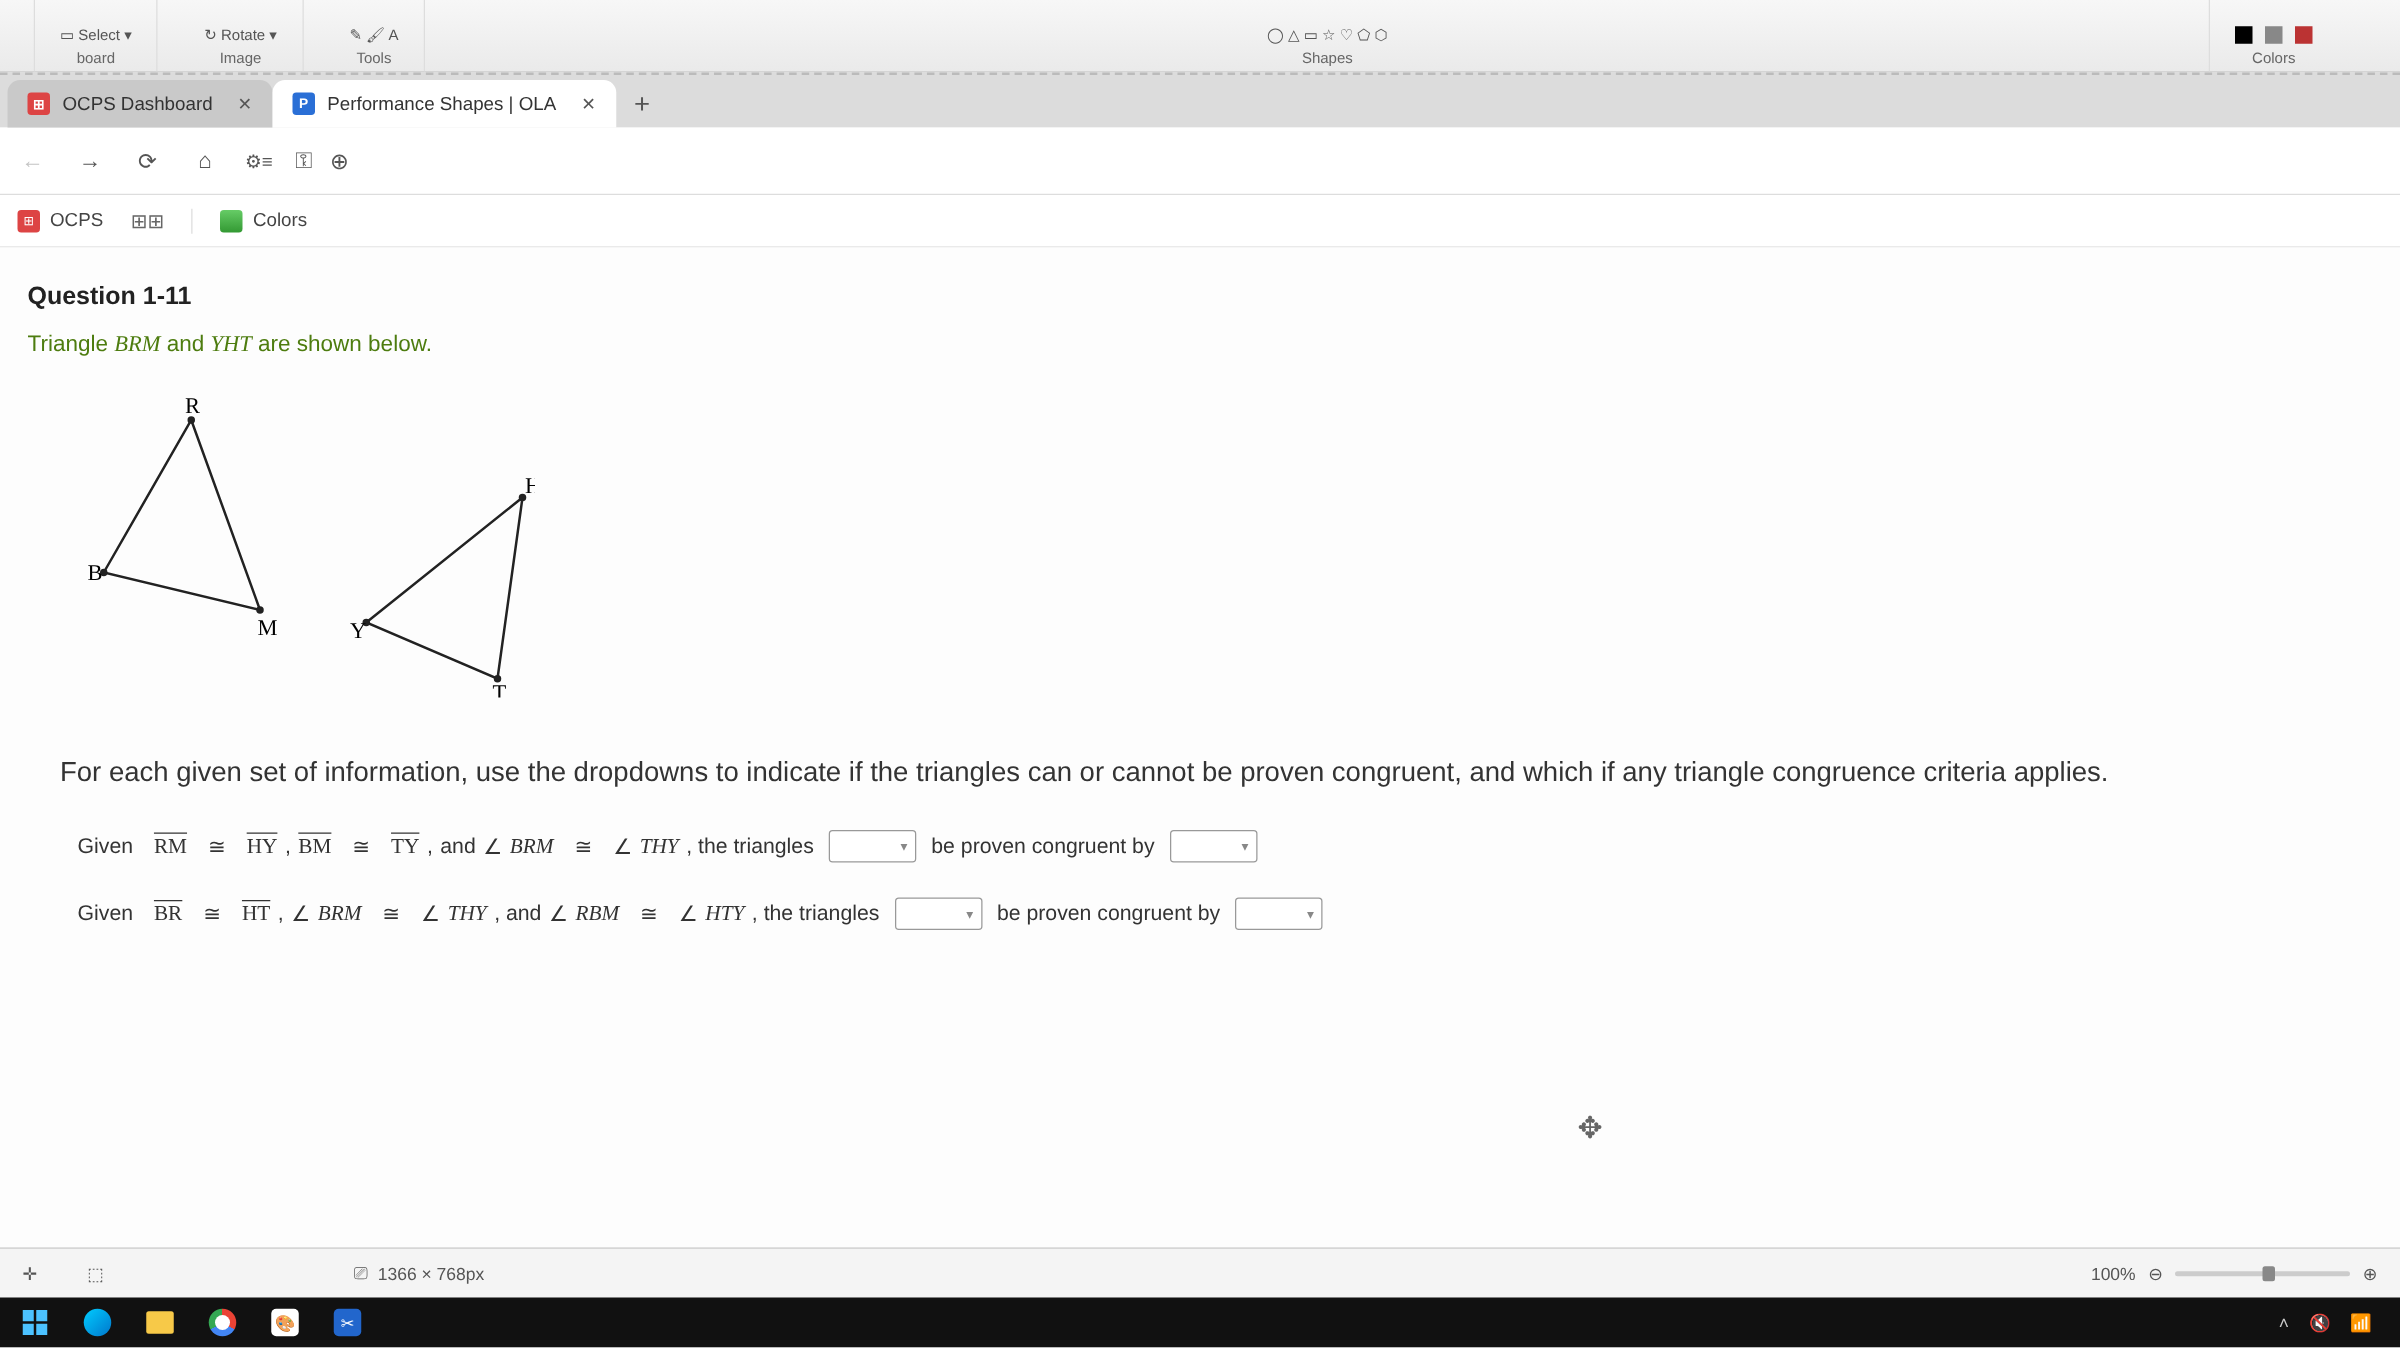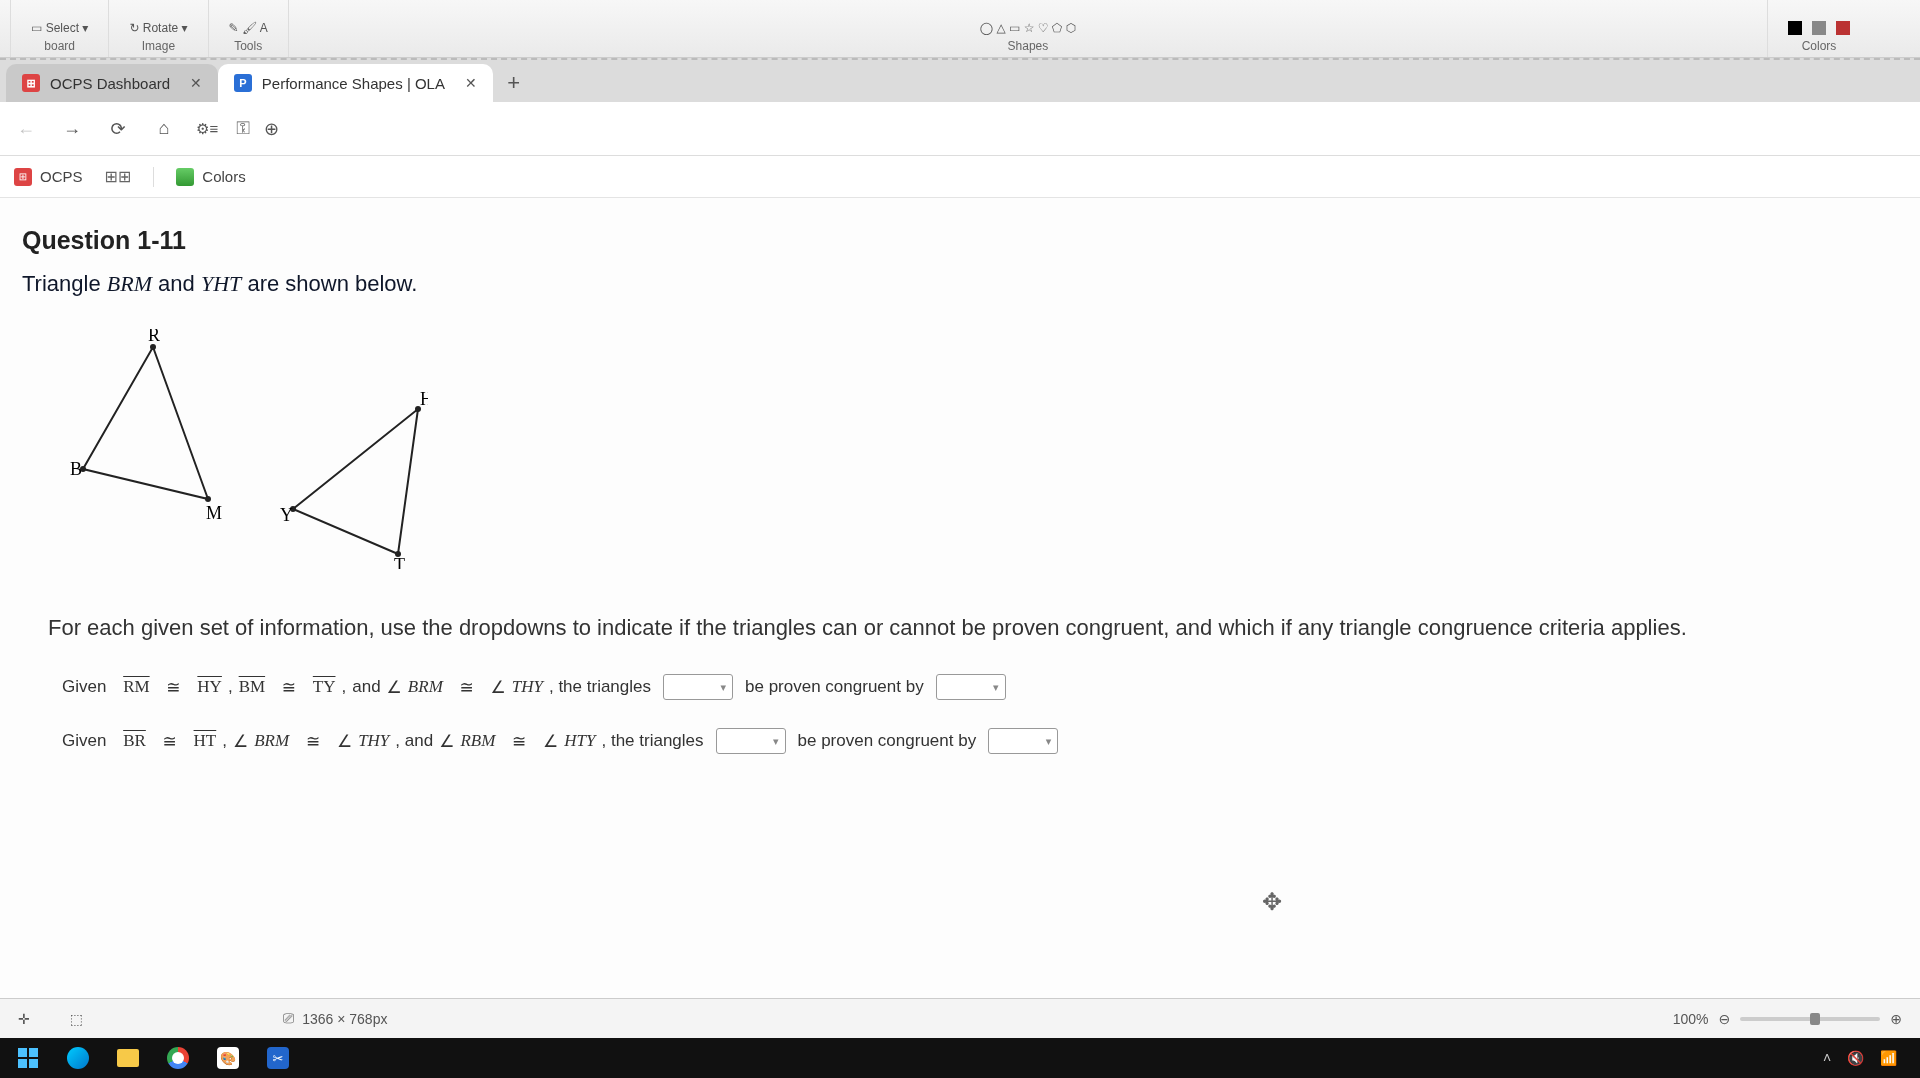--- a/index.html
+++ b/index.html
@@ -25,20 +25,21 @@
   }
   .ribbon-group {
     display: flex;
     flex-direction: column;
     align-items: center;
     padding: 0 20px;
     border-right: 1px solid #ddd;
     height: 100%;
     justify-content: flex-end;
     padding-bottom: 4px;
+    margin-left: 17px;
   }
   .ribbon-group .top-items { font-size: 12px; display:flex; gap:10px; align-items:center; margin-bottom:4px;}
   .ribbon-label { font-size: 12px; color:#666; }
   .ribbon-wide { flex: 1; }
   .ribbon-colors { margin-left:auto; padding-right:60px;}
 
   
   .tab-strip {
     height: 44px;
     background: #dcdcdc;
@@ -119,22 +120,22 @@
   .bm-anura{background:linear-gradient(#6c6,#393);}
   .bm-sep{width:1px;height:20px;background:#ddd;}
 
   
   .content-wrap {
     background:#fdfdfd;
     padding: 28px 22px 12px 22px;
     height: calc(100% - 58px - 44px - 54px - 42px - 40px - 40px);
     overflow:auto;
   }
-  .question-title { font-size:25px; font-weight:bold; color:#222; margin-bottom:16px;}
-  .question-intro { font-size:22px; color:#0f172a; margin-bottom:18px;}
+  .question-title { font-size:20px; font-weight:bold; color:#222; margin-bottom:16px;}
+  .question-intro { font-size:18px; color:#4d7c0f; margin-bottom:18px;}
   .math-it { font-style: italic; font-family: "Times New Roman", serif; }
   .triangles-svg { margin: 14px 0 24px 26px; }
   .question-instruct { font-size:22px; color:#333; margin: 14px 0 30px 26px; line-height:1.5;}
   .given-row { font-size:17px; color:#333; margin: 0 0 28px 40px; display:flex; align-items:center; flex-wrap:wrap; gap:6px;}
   .overline { text-decoration: overline; font-family:"Times New Roman", serif; }
   .angle-sym::before { content:"∠"; }
   .congr::before { content:"≅"; }
   .dropdown {
     display:inline-flex; align-items:center; justify-content:flex-end;
     min-width: 70px; height: 26px;

